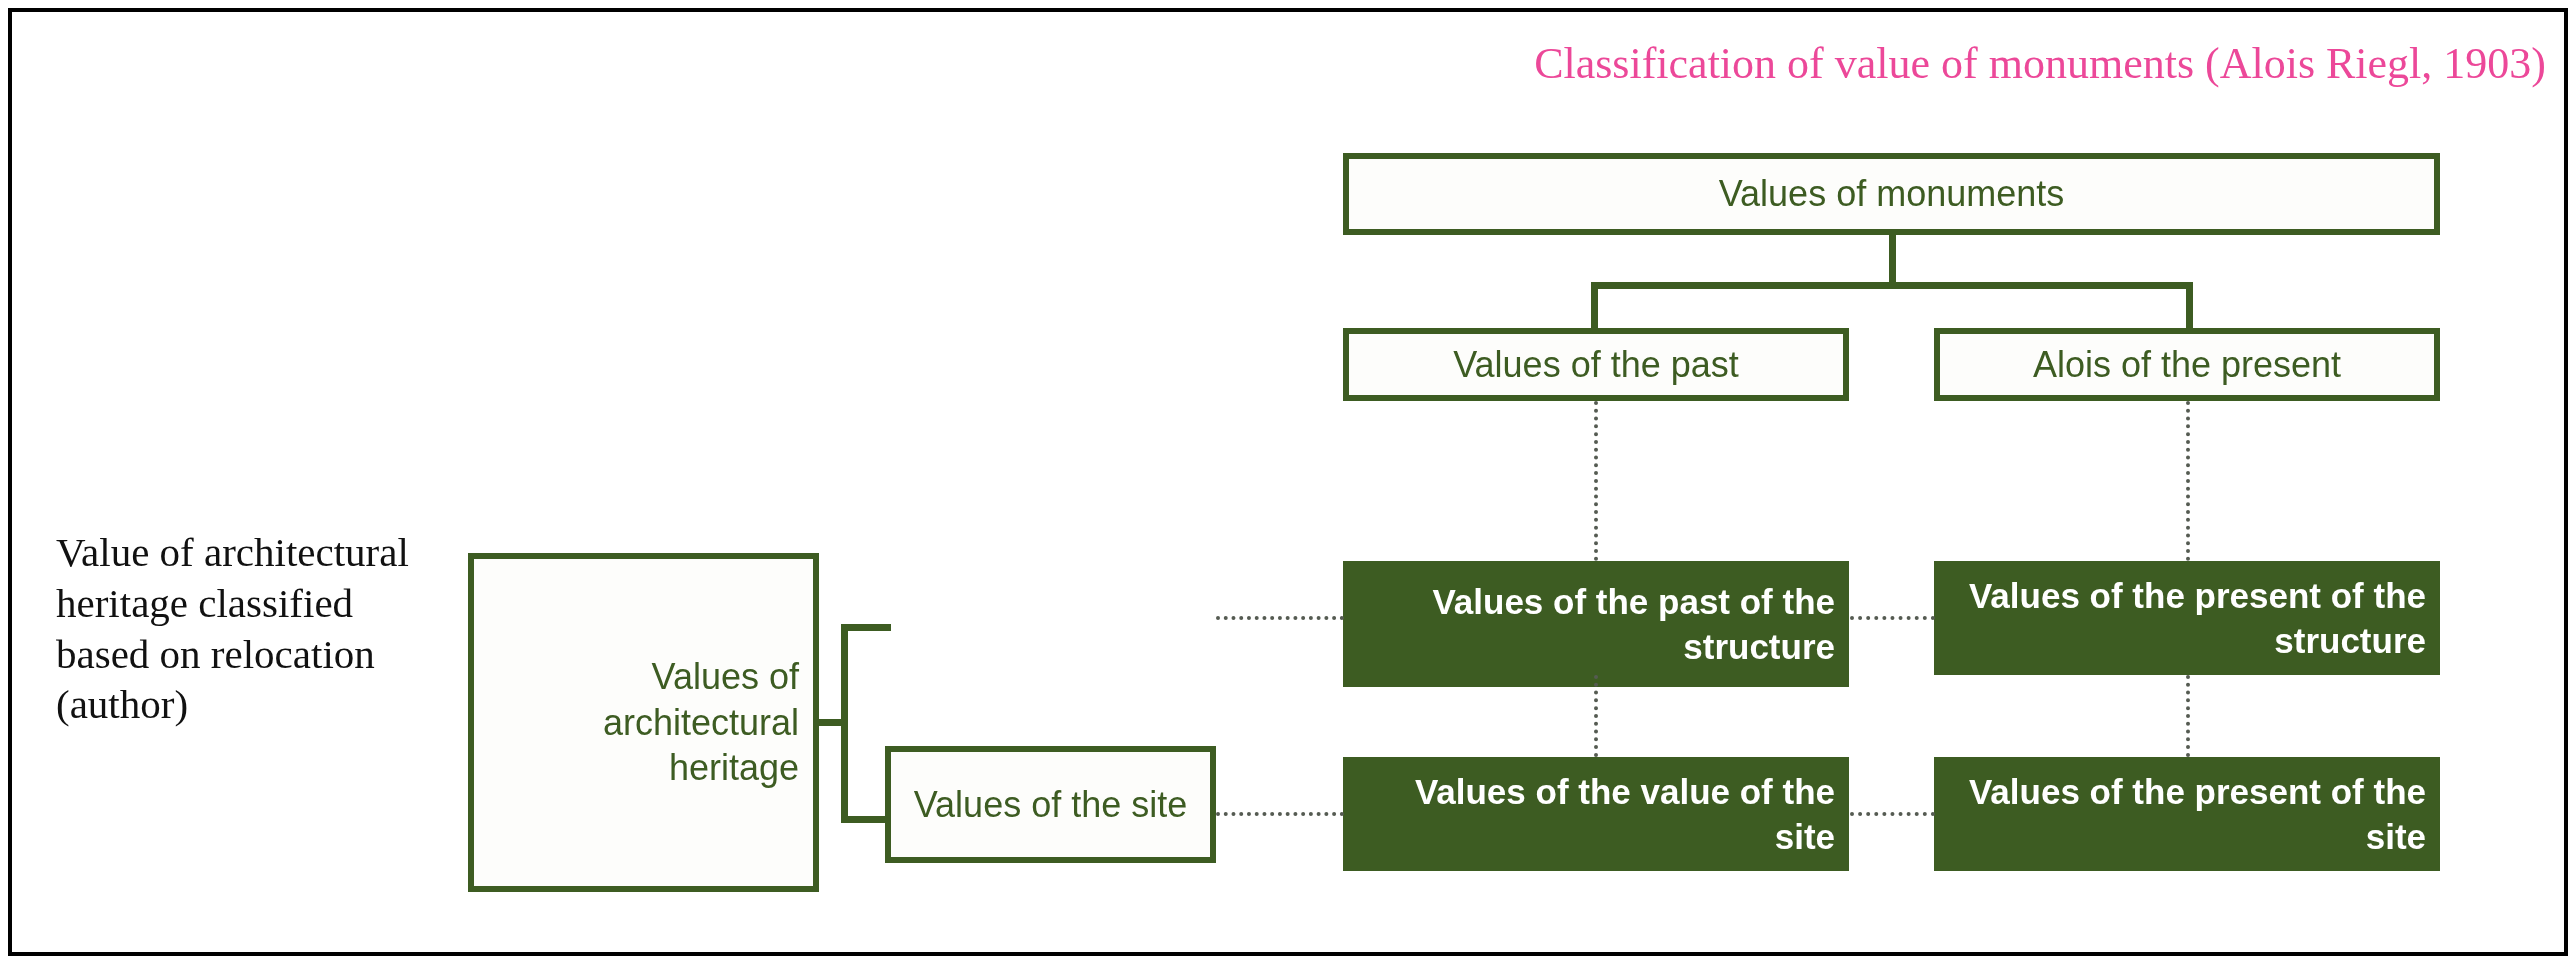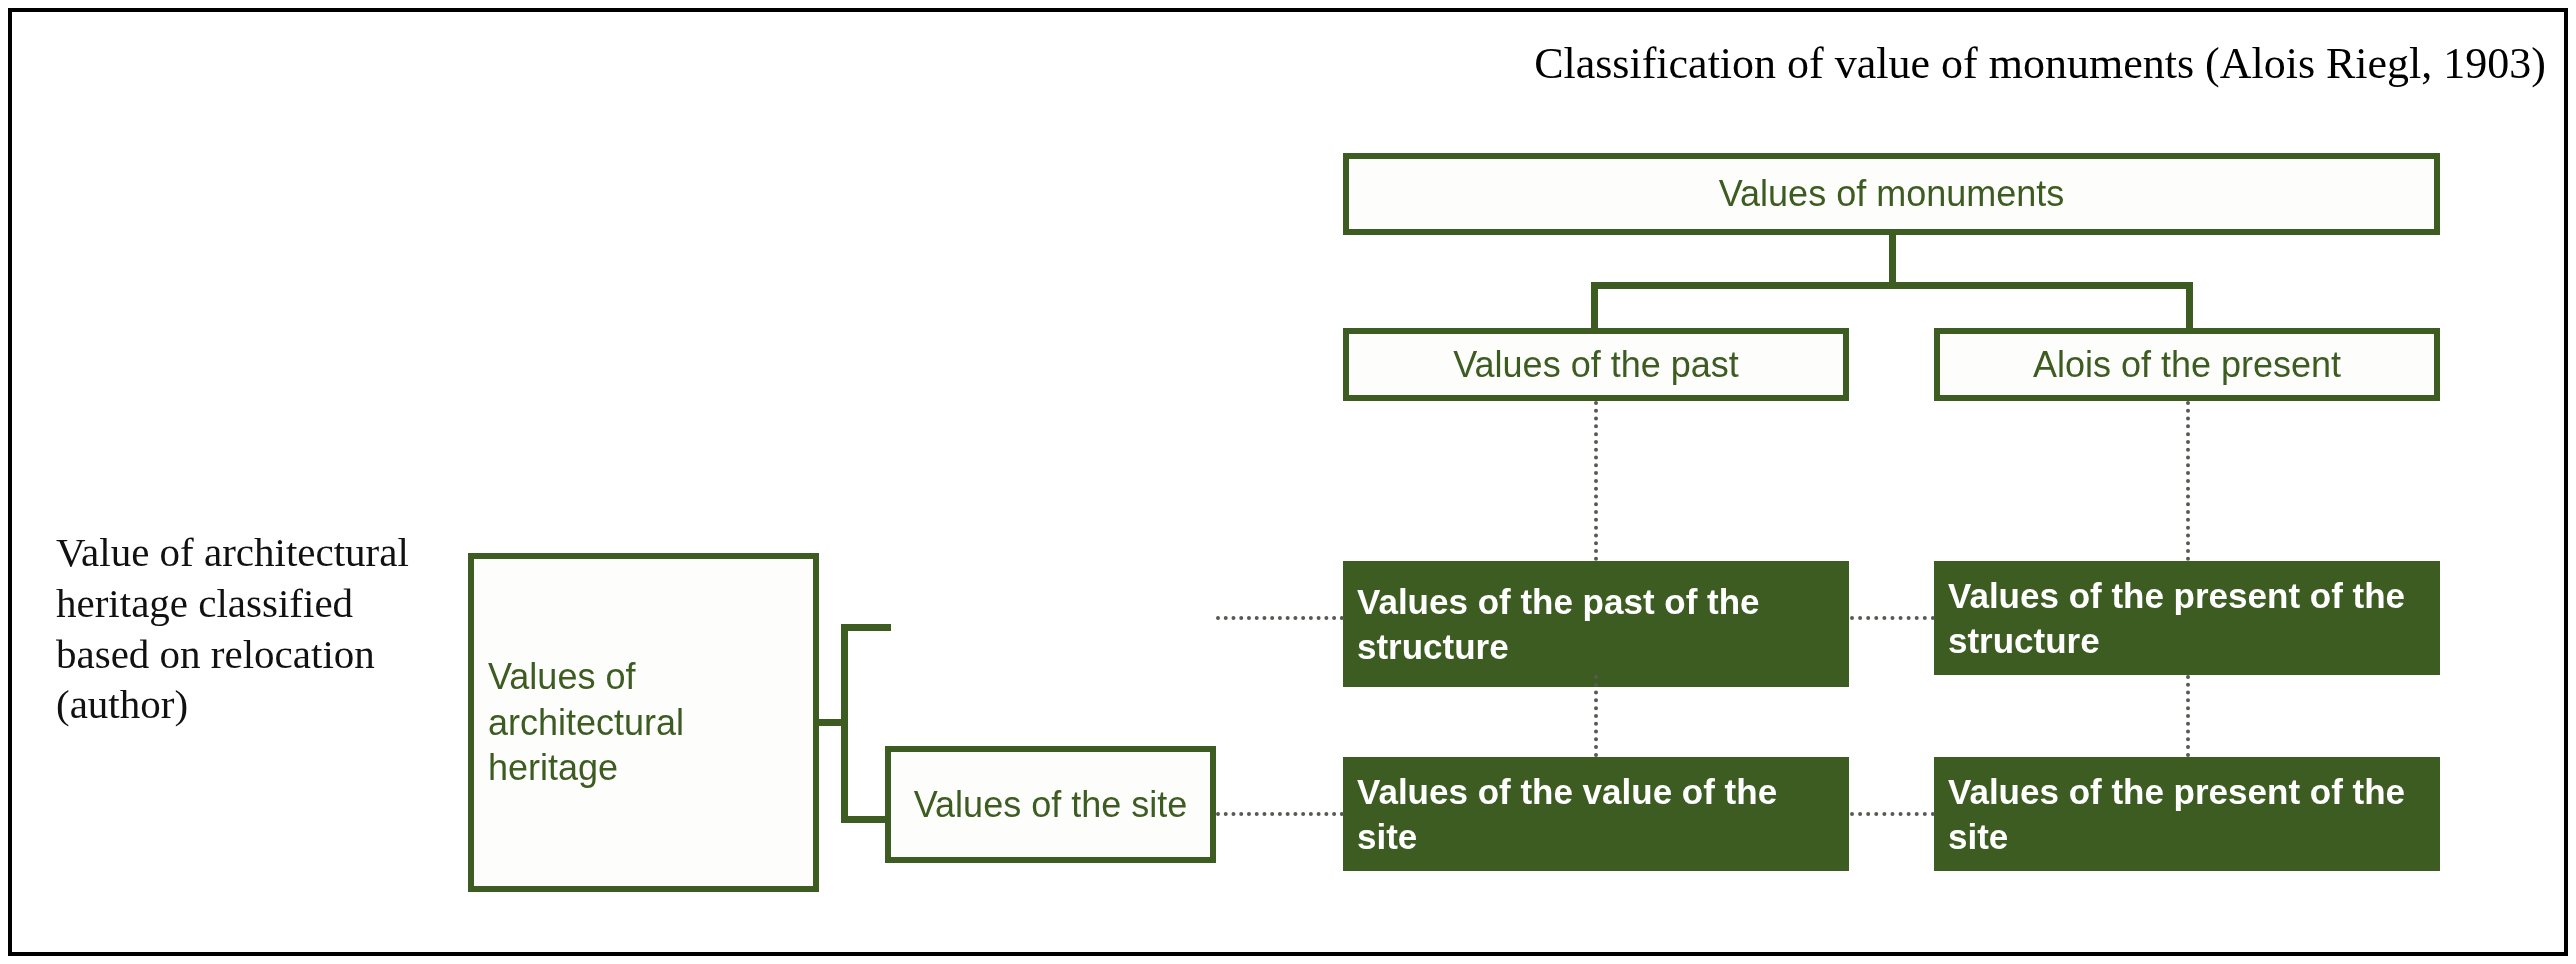--- a/index.html
+++ b/index.html
@@ -33,21 +33,21 @@
   
   .figure-title {
     position: absolute;
     left: 1258px;
     top: 41px;
     width: 1288px;
     text-align: right;
     font-family: "Liberation Serif", serif;
     font-size: 44px;
     line-height: 1.05;
-    color: #000000;
+    color: #ec4899;
     white-space: nowrap;
   }
 
   
   .left-caption {
     position: absolute;
     left: 56px;
     top: 527px;
     width: 386px;
     font-family: "Liberation Serif", serif;
@@ -56,21 +56,21 @@
     color: #111111;
   }
 
   
   .node {
     position: absolute;
     box-sizing: border-box;
     display: flex;
     align-items: center;
     justify-content: center;
-    text-align: left;
+    text-align: right;
     font-family: "Liberation Sans", sans-serif;
   }
   .node-outline {
     background: #fdfdfb;
     border: 6.4px solid #3d5c22;
     color: #3d5c22;
     font-size: 36px;
     line-height: 1.26;
   }
   .node-filled {

